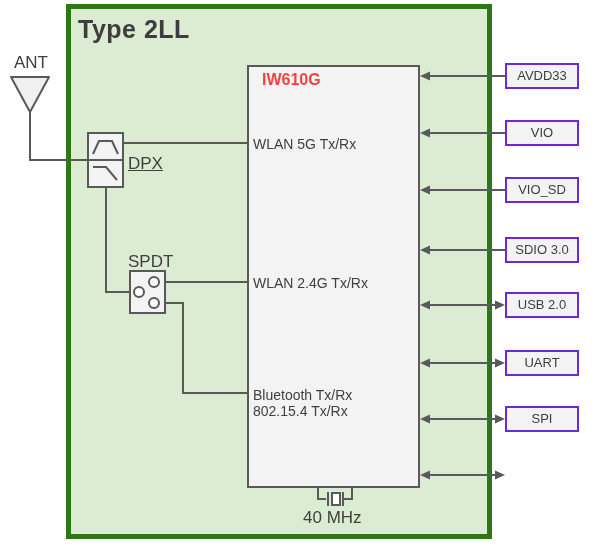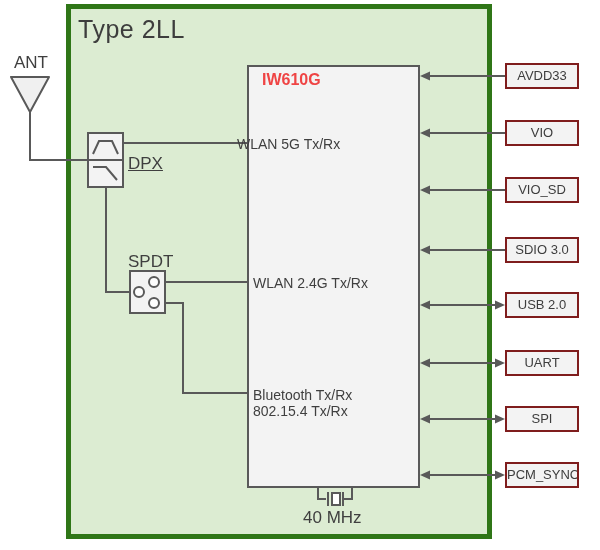--- a/index.html
+++ b/index.html
@@ -6,40 +6,40 @@
   #canvas{
     position:relative;width:600px;height:550px;background:#ffffff;overflow:hidden;
     font-family:"Liberation Sans", sans-serif;color:#3f3f3f;
   }
   .abs{position:absolute;}
   #module-box{
     left:66px;top:4px;width:416px;height:525px;
     background:#dcecd2;border:5px solid #2f7617;
   }
   #module-title{
-    left:78px;top:15px;font-size:25px;font-weight:400;color:#3d3d3d;letter-spacing:0.5px;
+    left:78px;top:15px;font-size:25px;font-weight:700;color:#3d3d3d;letter-spacing:0.5px;
   }
   .small-label{font-size:17px;color:#3f3f3f;white-space:nowrap;}
   #ant-label{left:10px;top:53px;width:42px;text-align:center;}
   #dpx-label{left:128px;top:154px;text-decoration:underline;}
   #spdt-label{left:128px;top:252px;}
   #crystal-label{left:303px;top:508px;width:64px;}
   .block{
     background:#f3f3f3;border:2px solid #595959;box-sizing:content-box;
   }
   #dpx-block{left:87px;top:132px;width:33px;height:52px;}
   #spdt-block{left:129px;top:270px;width:33px;height:40px;}
   #chip-block{left:247px;top:65px;width:169px;height:419px;}
   #chip-title{left:262px;top:71px;font-size:16px;font-weight:700;color:#ef4444;}
   .port-label{font-size:14px;color:#3f3f3f;white-space:nowrap;}
-  #port-wlan5g{left:237px;top:136px;}
+  #port-wlan5g{left:253px;top:136px;}
   #port-wlan24g{left:253px;top:275px;}
   #port-bt{left:253px;top:387px;line-height:16px;}
   .io-box{
-    left:505px;width:70px;height:22px;background:#f3f3f3;border:2px solid #7f1d1d;
+    left:505px;width:70px;height:22px;background:#f3f3f3;border:2px solid #6d28d9;
     font-size:13px;color:#3d3d3d;text-align:center;line-height:22px;white-space:nowrap;overflow:hidden;
   }
   #overlay{left:0;top:0;pointer-events:none;}
   svg{display:block;}
 </style>
 </head>
 <body>
 
 <div id="canvas">
 
@@ -49,21 +49,20 @@
   <div class="abs block" id="spdt-block"></div>
   <div class="abs block" id="chip-block"></div>
 
   <div class="abs io-box" style="top:63px">AVDD33</div>
   <div class="abs io-box" style="top:120px">VIO</div>
   <div class="abs io-box" style="top:177px">VIO_SD</div>
   <div class="abs io-box" style="top:237px">SDIO 3.0</div>
   <div class="abs io-box" style="top:292px">USB 2.0</div>
   <div class="abs io-box" style="top:406px">SPI</div>
   <div class="abs io-box" style="top:350px">UART</div>
-  <div class="abs io-box" style="top:462px">PCM_SYNC</div>
 
   <svg class="abs" id="overlay" width="600" height="550" viewBox="0 0 600 550">
     <g stroke="#595959" stroke-width="2" fill="none">
 
       <g>
         <polygon points="11,77 49,77 30,112" fill="#f0f0f0" stroke-linejoin="round"></polygon>
         <polyline points="30,112 30,160 89,160"></polyline>
       </g>
 
       <g>

